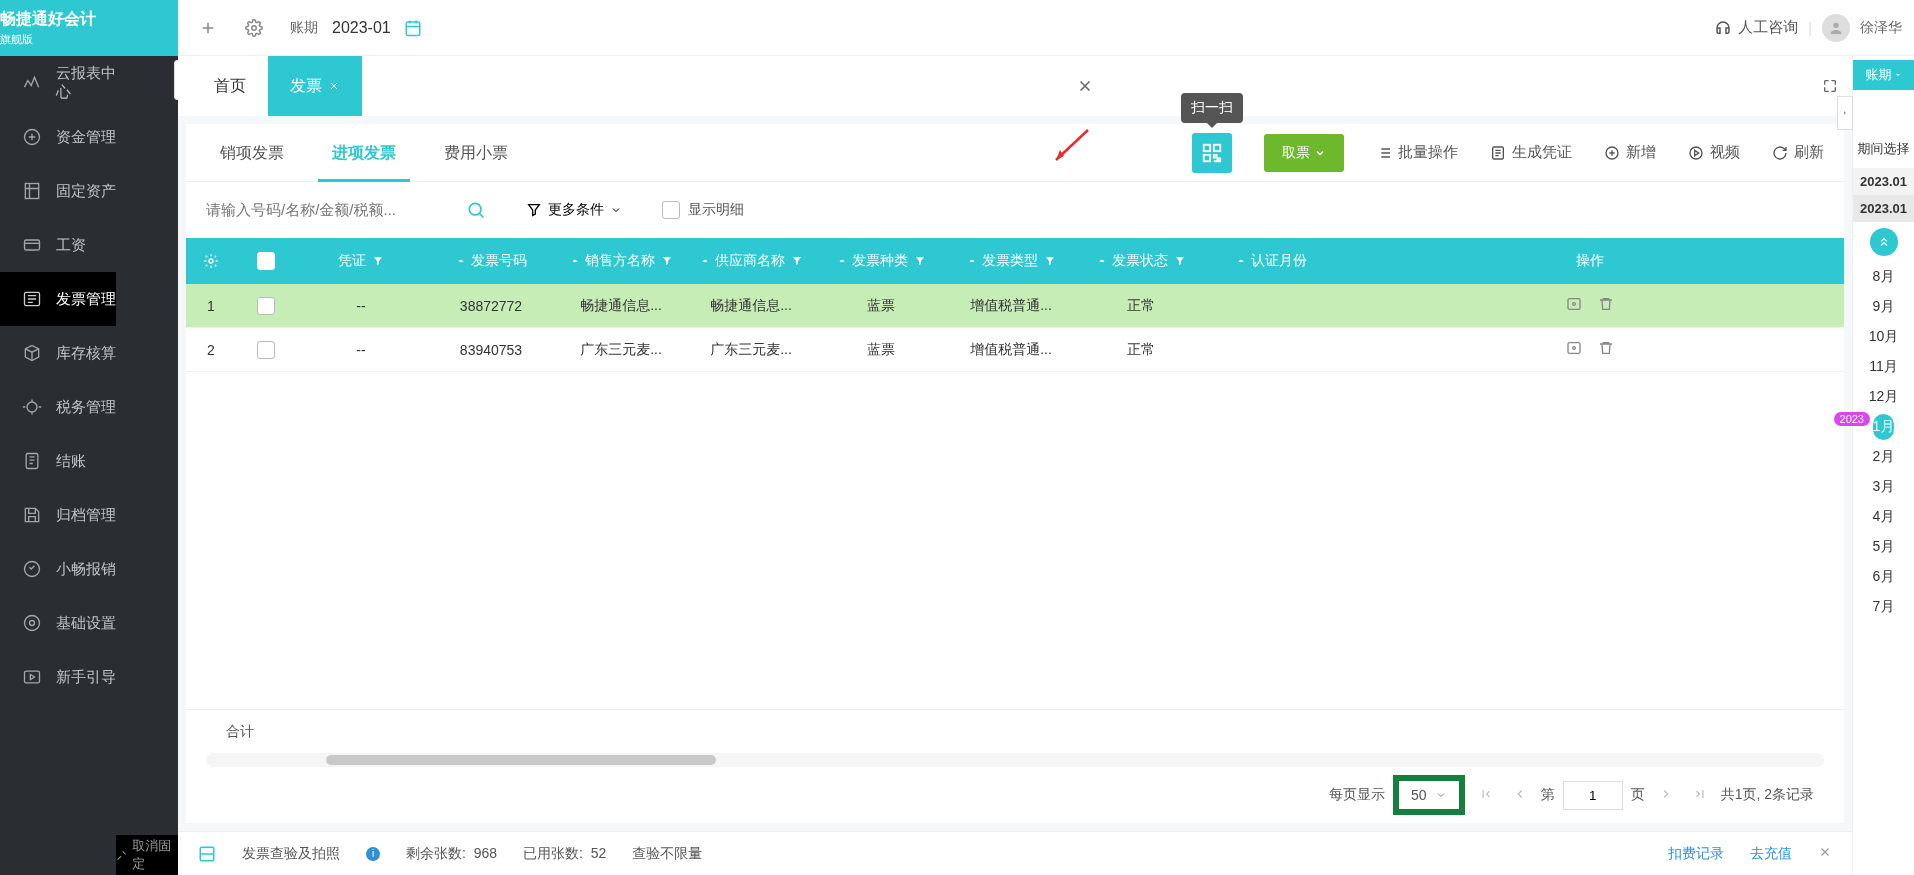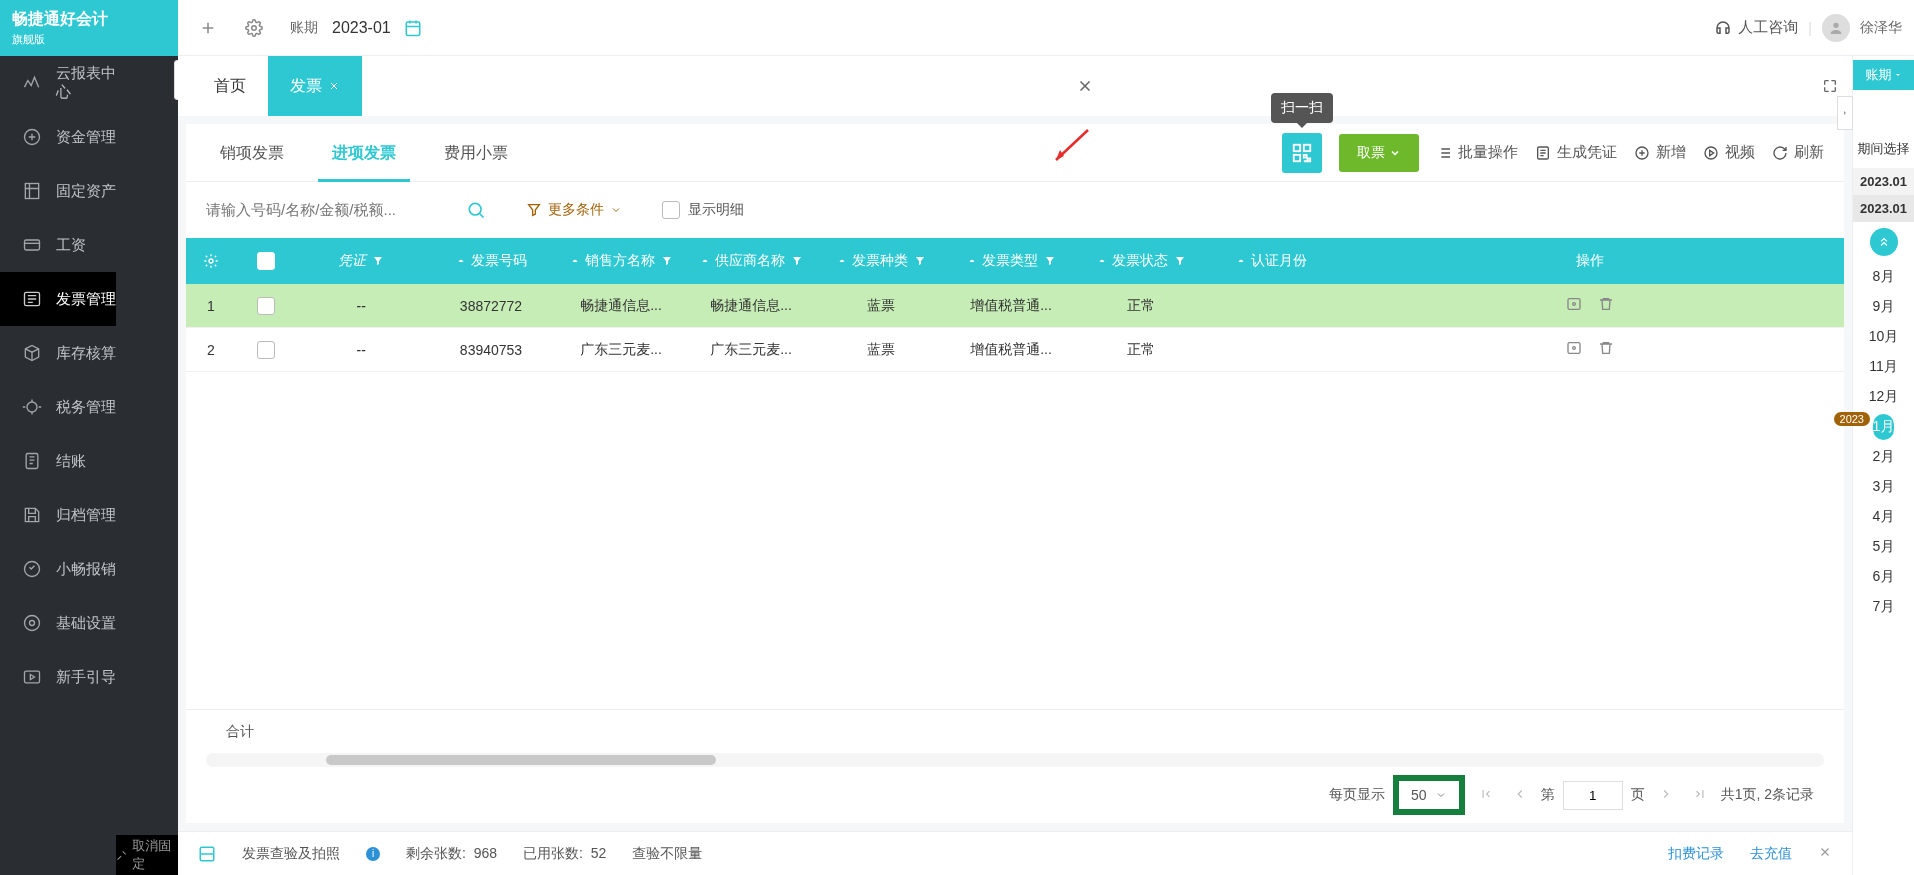--- a/index.html
+++ b/index.html
@@ -1,20 +1,20 @@
 <!DOCTYPE html>
 <html><head>
   <meta charset="utf-8">
   <style>
     * { box-sizing: border-box; margin: 0; padding: 0; }
     body { font-family: "Microsoft YaHei", sans-serif; font-size: 14px; color: #333; background: #fff; overflow: hidden; }
     
     
     .top-header { height: 56px; display: flex; align-items: center; padding: 0 12px; border-bottom: 1px solid #eee; }
-    .logo-area { width: 178px; height: 56px; background: #2EC8D2; color: #fff; display: flex; flex-direction: column; justify-content: center; align-items: flex-start; padding-left: 12px; margin: -12px 0 -12px -12px; }
+    .logo-area { width: 178px; height: 56px; background: #2EC8D2; color: #fff; display: flex; flex-direction: column; justify-content: center; align-items: flex-start; padding-left: 0; margin: -12px 0 -12px -12px; }
     .logo-text { font-size: 16px; font-weight: bold; }
     .logo-sub { font-size: 11px; margin-top: 2px; }
     .company-select { margin-left: 20px; display: flex; align-items: center; border-bottom: 1px solid #ccc; width: 300px; padding-bottom: 4px; color: #555; }
     .company-select svg { margin-left: auto; }
     .hdr-icon-btn { width: 32px; height: 32px; display: flex; align-items: center; justify-content: center; margin-left: 14px; color: #888; cursor: pointer; }
     .period-label { margin-left: 20px; color: #666; }
     .period-value { margin-left: 14px; font-size: 16px; color: #333; }
     .right-header { margin-left: auto; display: flex; align-items: center; gap: 10px; color: #666; }
     .avatar { width: 28px; height: 28px; border-radius: 50%; background: #ddd; display: flex; align-items: center; justify-content: center; color: #999; }
 
@@ -35,45 +35,45 @@
     .page-tabs { height: 60px; display: flex; align-items: center; padding-left: 14px; background: #fff; margin: 0; }
     .page-tab { padding: 0 22px; height: 60px; display: flex; align-items: center; gap: 6px; cursor: pointer; font-size: 16px; }
     .page-tab.active { background: #2EC8D2; color: #fff; }
     .page-tabs .corner-btn { margin-left: auto; width: 36px; height: 36px; display:flex; align-items:center; justify-content:center; color:#666; margin-right:4px;}
     
     .content-card { margin: 8px; background: #fff; flex: 1; display: flex; flex-direction: column; }
     
     .sub-tabs-row { height: 58px; display: flex; align-items: center; padding: 0 20px; border-bottom: 1px solid #eee; position: relative;}
     .sub-tab { padding: 0 14px; height: 58px; line-height: 58px; font-size: 16px; color: #555; cursor: pointer; margin-right: 20px;}
     .sub-tab.active { color: #2EC8D2; border-bottom: 3px solid #2EC8D2; font-weight: 600;}
-    .toolbar-right { margin-left: auto; display: flex; align-items: center; gap: 17px; }
+    .toolbar-right { margin-left: auto; display: flex; align-items: center; gap: 32px; }
     .qr-btn { width: 40px; height: 40px; background: #2EC8D2; color: #fff; border-radius: 3px; display: flex; align-items: center; justify-content: center; cursor:pointer;}
     .qr-tooltip { position:absolute; top:-40px; left:50%; transform:translateX(-50%); background:#555; color:#fff; padding:6px 10px; border-radius:4px; font-size:14px; white-space:nowrap;}
     .qr-tooltip::after{content:""; position:absolute; top:100%; left:50%; margin-left:-5px; border:5px solid transparent; border-top-color:#555;}
     .qr-wrap{position:relative;}
     .btn-primary { background: #6EB92B; color: #fff; padding: 10px 18px; border-radius: 3px; display: flex; align-items: center; gap: 4px; cursor:pointer;}
     .tool-link { display: flex; align-items: center; gap: 6px; color: #555; cursor: pointer; font-size:15px;}
     
     .filter-row { height: 56px; display: flex; align-items: center; padding: 0 20px; gap: 40px;}
     .search-box { width: 280px; display: flex; align-items: center; border-bottom: 1px solid transparent;}
     .search-box input { border: none; outline: none; flex: 1; font-size: 15px; color:#888;}
     .search-box svg { color: #2EC8D2; }
-    .more-cond { display:flex; align-items:center; gap:6px; color:#a16207; cursor:pointer;justify-content:space-between;}
+    .more-cond { display:flex; align-items:center; gap:6px; color:#000000; cursor:pointer;justify-content:space-between;}
     .chk-label { display:flex; align-items:center; gap:8px; color:#555;}
     .chk-box { width:18px; height:18px; border:1px solid #bbb; border-radius:3px;}
     
     
     .tbl { width: 100%; }
     .tbl-head { display:flex; background:#2EC8D2; color:#fff; height:46px; align-items:center; font-size:14px;}
     .tbl-row { display:flex; height:44px; align-items:center; border-bottom:1px solid #f0f0f0;}
     .tbl-row.sel { background:#C7EDB6;}
     .c { display:flex; align-items:center; justify-content:center; padding:0 6px; overflow:hidden; text-overflow:ellipsis; white-space:nowrap;}
     .c-gear{width:50px;} .c-chk{width:60px;} 
     
-    .c-vcert{width:130px;font-style:italic;} .c-invno{width:130px;} .c-seller{width:130px;} .c-supp{width:130px;}
+    .c-vcert{width:130px;} .c-invno{width:130px;} .c-seller{width:130px;} .c-supp{width:130px;}
     .c-kind{width:130px;} .c-type{width:130px;} .c-status{width:130px;} .c-month{width:130px;} .c-ops{flex:1; min-width:120px;}
     .sort-ico{ width:12px; height:14px; margin-right:4px;}
     .filter-ico{ margin-left:6px;}
     .chk-sq{ width:18px; height:18px; border:1px solid #fff; border-radius:3px; background:#fff;}
     .tbl-row .chk-sq{ border-color:#bbb;}
     .row-ops{ display:flex; gap:16px; color:#888;}
     
     .totals-row{ display:flex; height:44px; align-items:center; padding-left:40px; color:#555; border-top:1px solid #eee;}
     .hscroll{ height:14px; background:#f5f5f5; margin:0 20px; position:relative; border-radius:7px;}
     .hscroll-thumb{ position:absolute; left:120px; width:390px; top:2px; height:10px; background:#c9c9c9; border-radius:5px;}
@@ -95,21 +95,21 @@
     
     .right-panel{ width:62px; background:#fff; border-left:1px solid #eee; display:flex; flex-direction:column; align-items:center; padding-top:4px; font-size:14px;}
     .rp-header{ background:#2EC8D2; color:#fff; width:100%; text-align:center; padding:6px 0; font-size:13px; display:flex; align-items:center; justify-content:center; gap:2px;}
     .rp-label{ padding:10px 0; font-size:13px;}
     .rp-year{ width:100%; text-align:center; padding:6px 0; background:#f3f3f3; font-weight:600; font-size:13px;}
     .rp-year.cur{ background:#e8e8e8;}
     .rp-collapse{ width:16px; height:34px; border:1px solid #ddd; align-self:flex-start; margin-left:-16px; margin-top:6px; background:#fff; display:flex; align-items:center; justify-content:center; color:#999;}
     .rp-scrollup{ width:28px; height:28px; border-radius:50%; background:#2EC8D2; color:#fff; display:flex; align-items:center; justify-content:center; margin:6px 0;}
     .rp-month{ padding:6px 0; width:100%; text-align:center; cursor:pointer;}
     .rp-month.active{ background:#2EC8D2; color:#fff; border-radius:14px; margin:2px 6px; width:auto; padding:4px 0;}
-    .rp-year-badge{ position:absolute; right:44px; background:#a16207; color:#fff; font-size:11px; padding:1px 6px; border-radius:8px;}
+    .rp-year-badge{ position:absolute; right:44px; background:#d946ef; color:#fff; font-size:11px; padding:1px 6px; border-radius:8px;}
     .month-wrap{position:relative; width:100%; display:flex; justify-content:center;}
   </style>
 </head>
 <body>
 
 <div class="top-header">
   <div class="logo-area">
     <div class="logo-text">畅捷通好会计</div>
     <div class="logo-sub">旗舰版</div>
   </div>

